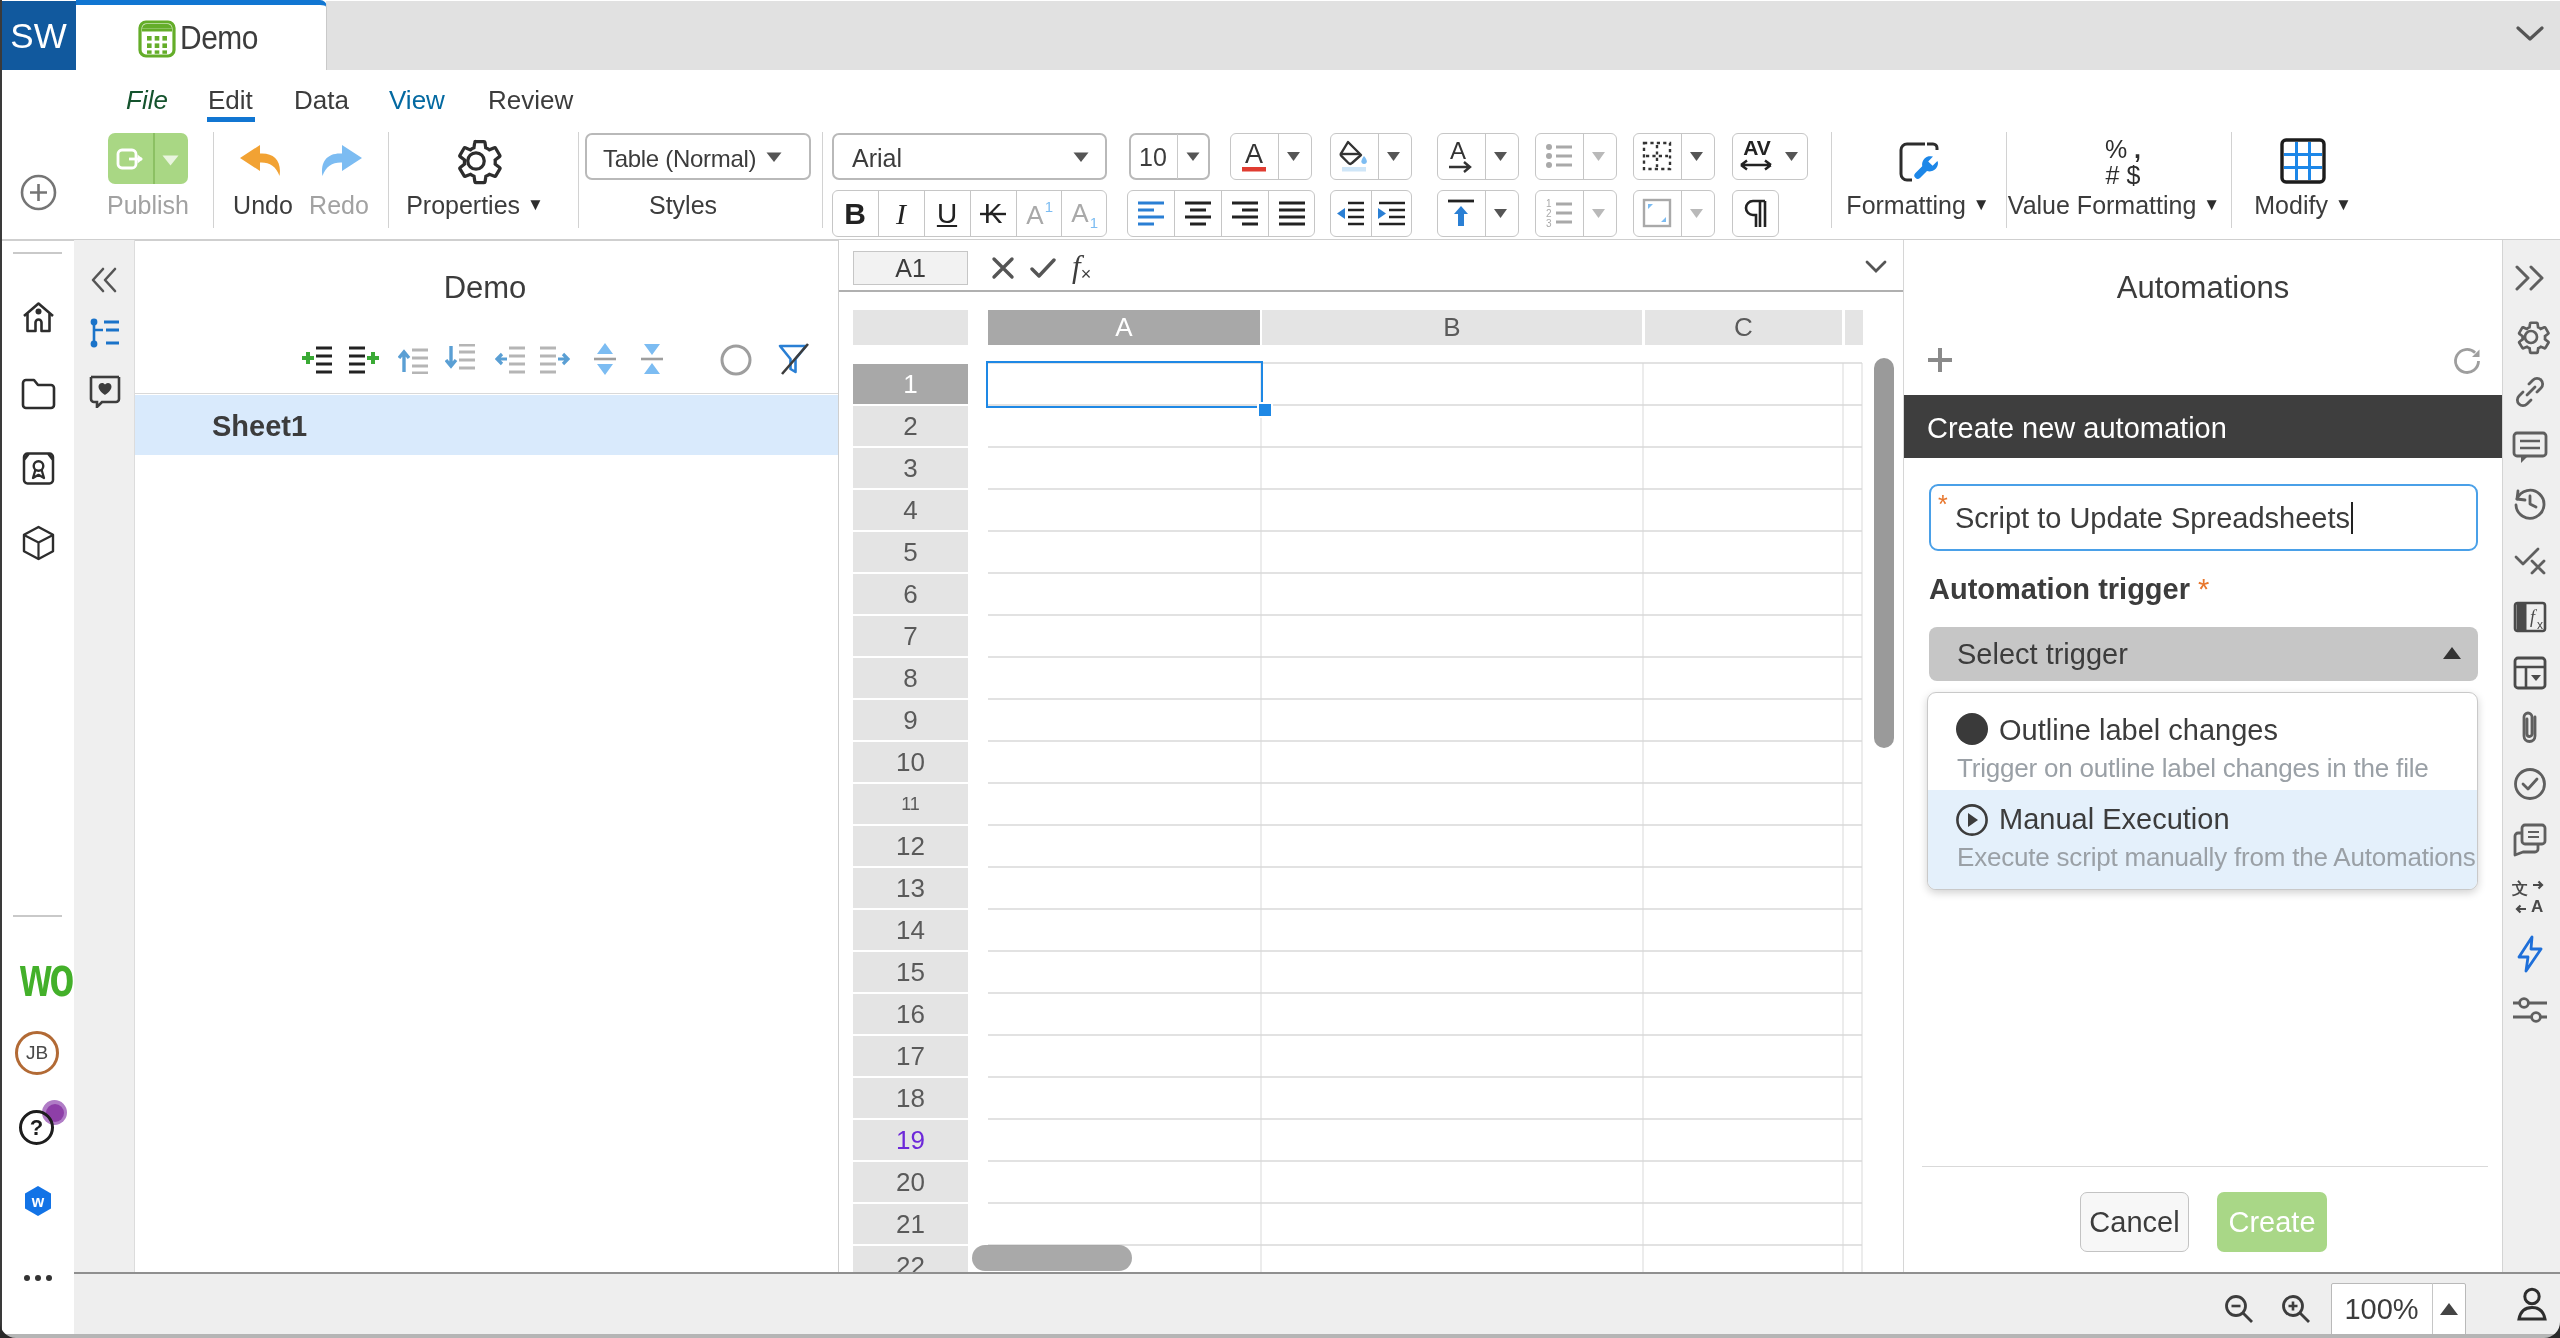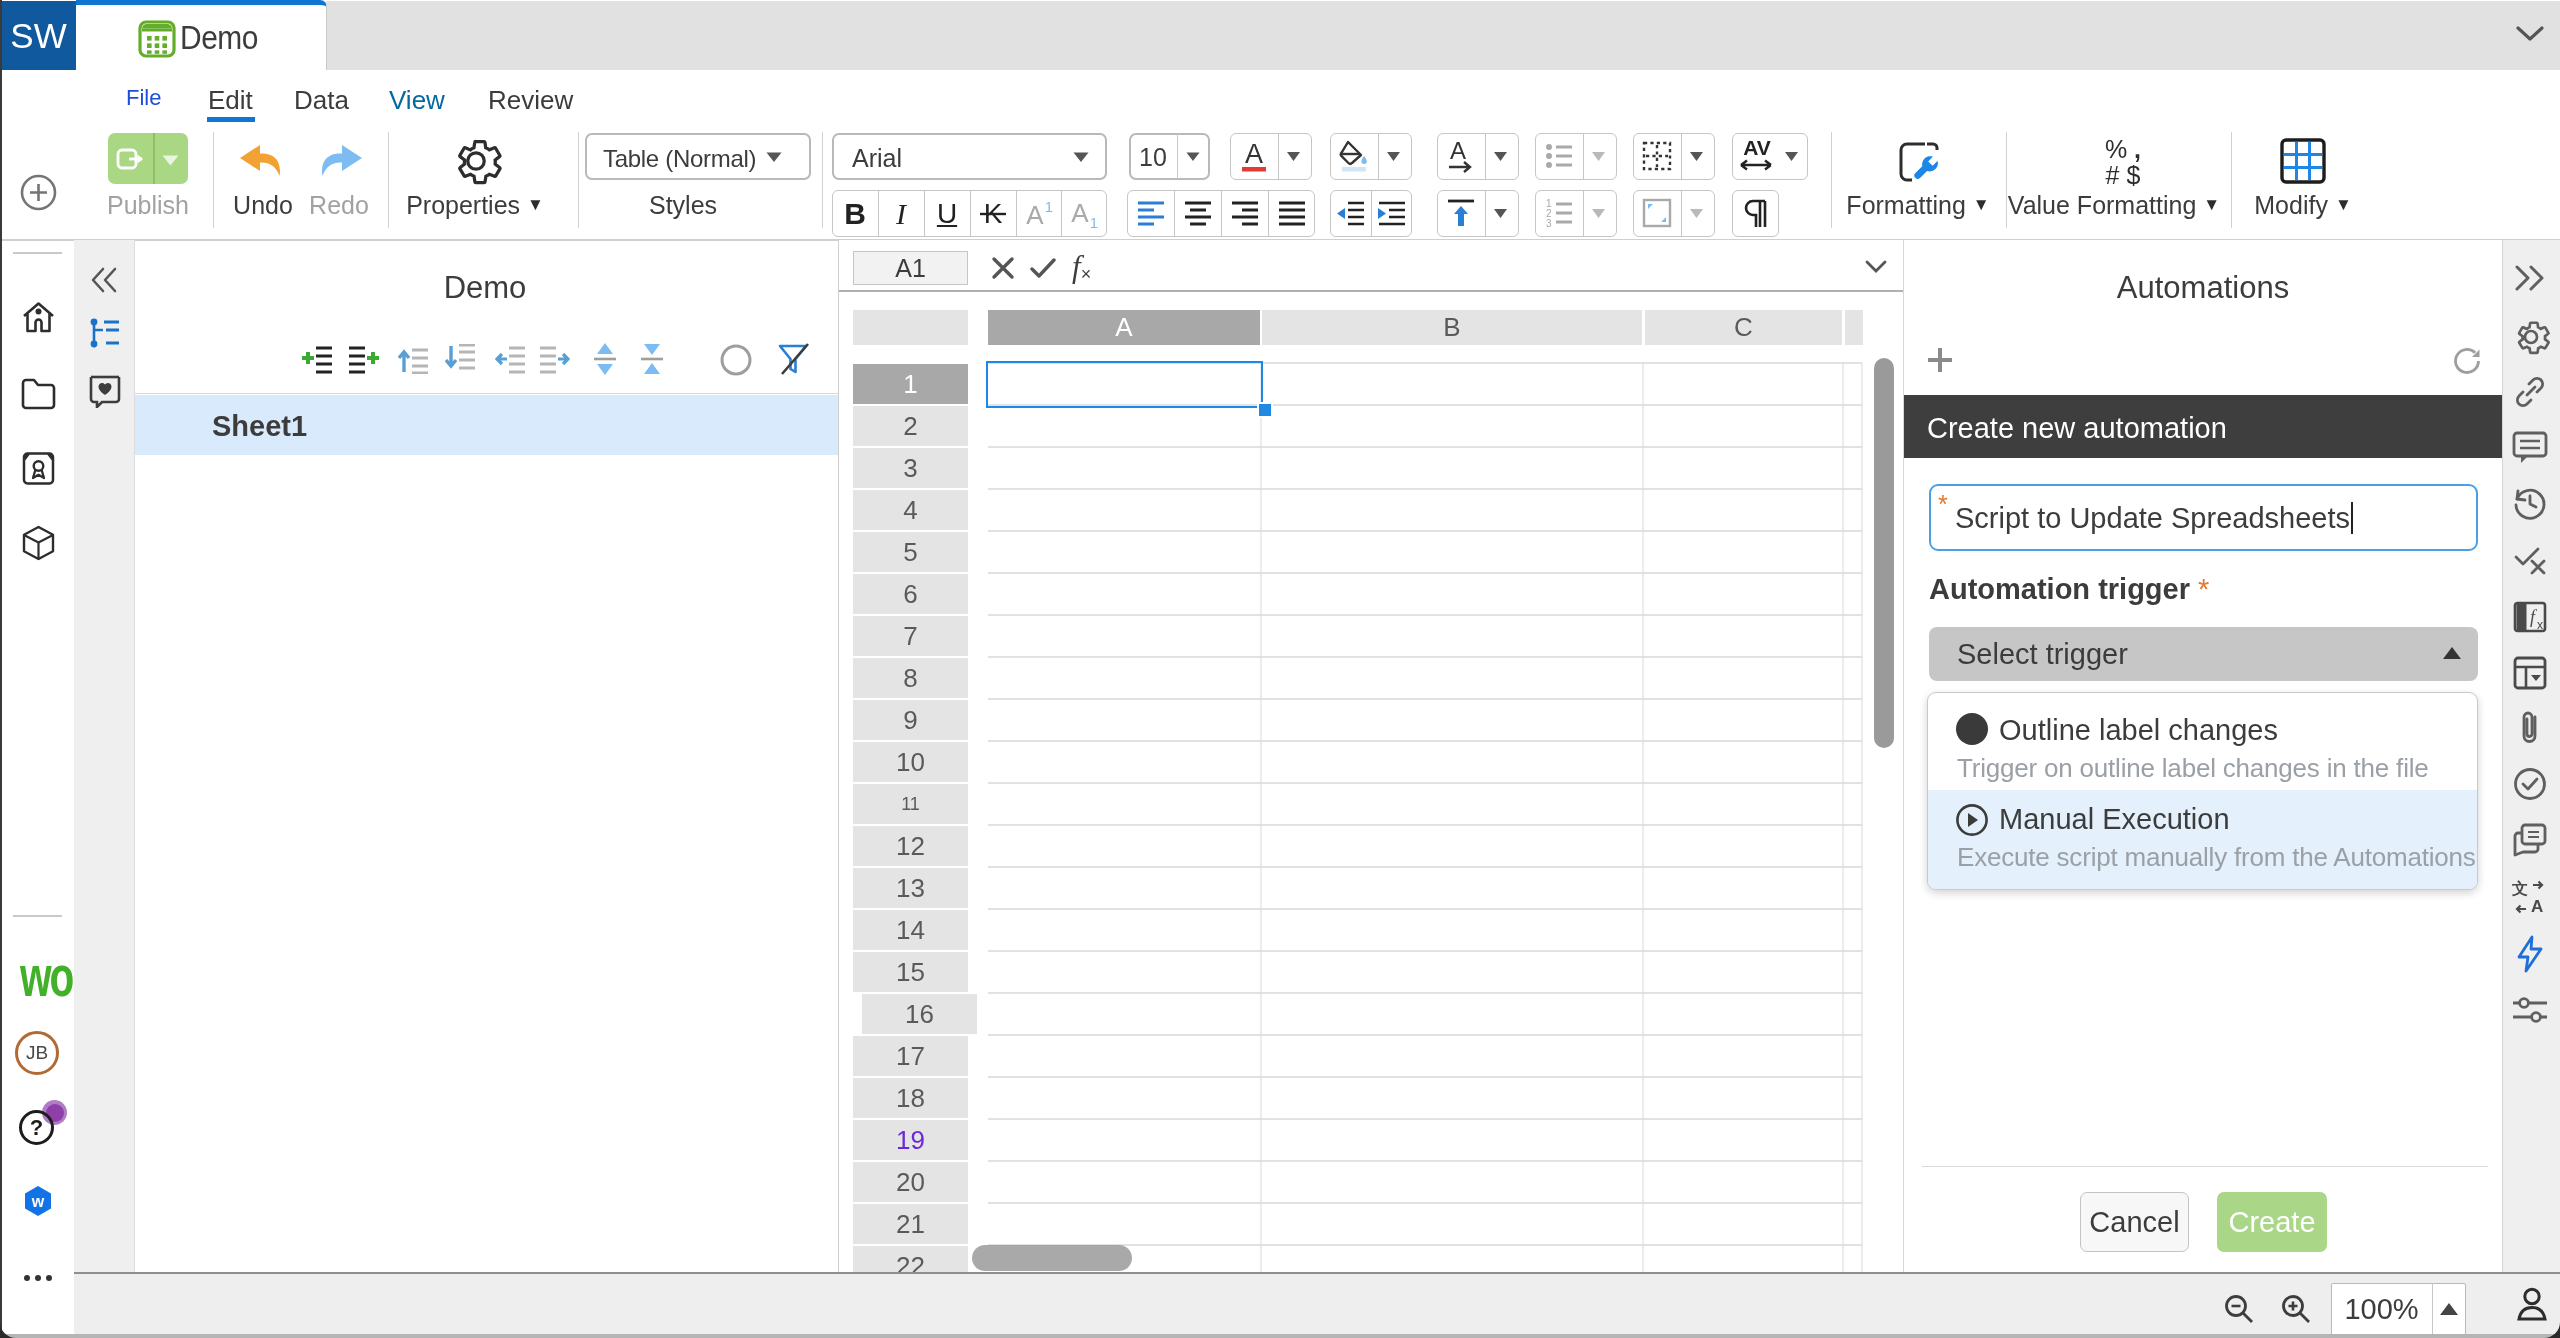--- a/index.html
+++ b/index.html
@@ -34,21 +34,21 @@
       </svg>
   </div>
   <div class="abs" style="left:180px;top:18px;font-size:34px;letter-spacing:-0.5px;color:#3c3c3c;transform:scaleX(.88);transform-origin:left top;">Demo</div>
   <div class="abs" style="left:2514px;top:24px;">
     <svg width="32" height="20" viewBox="0 0 32 20">
         <path d="M4 4l12 11L28 4" fill="none" stroke="#555" stroke-width="3.2" stroke-linecap="round" stroke-linejoin="round"></path>
       </svg>
   </div>
 
   <div class="abs" style="left:76px;top:70px;width:2484px;height:52px;background:#fff;"></div>
-  <div class="abs" style="left:126px;top:85px;font-size:22px;color:#1d4ed8;">File</div>
+  <div class="abs" style="left:126px;top:85px;font-size:26px;color:#14532d;font-style:italic;">File</div>
   <div class="abs" style="left:208px;top:85px;font-size:26px;color:#3c3c3c;">Edit</div>
   <div class="abs" style="left:207px;top:117px;width:48px;height:5px;background:#1176d2;"></div>
   <div class="abs" style="left:294px;top:85px;font-size:26px;color:#3c3c3c;">Data</div>
   <div class="abs" style="left:389px;top:85px;font-size:26px;color:#0369a1;">View</div>
   <div class="abs" style="left:488px;top:85px;font-size:26px;color:#3c3c3c;">Review</div>
 
   <div id="toolbar" class="abs" style="left:0;top:122px;width:2560px;height:117px;background:#fff;border-bottom:2px solid #cfcfcf;">
 
     <div class="abs" style="left:213px;top:10px;width:1px;height:96px;background:#d2d2d2;"></div>
     <div class="abs" style="left:388px;top:10px;width:1px;height:96px;background:#d2d2d2;"></div>
@@ -572,21 +572,21 @@
         <div class="abs ctr" style="left:14px;top:334px;width:115px;height:40px;background:#e4e4e4;color:#5a5a5a;font-size:26px;">6</div>
         <div class="abs ctr" style="left:14px;top:376px;width:115px;height:40px;background:#e4e4e4;color:#5a5a5a;font-size:26px;">7</div>
         <div class="abs ctr" style="left:14px;top:418px;width:115px;height:40px;background:#e4e4e4;color:#5a5a5a;font-size:26px;">8</div>
         <div class="abs ctr" style="left:14px;top:460px;width:115px;height:40px;background:#e4e4e4;color:#5a5a5a;font-size:26px;">9</div>
         <div class="abs ctr" style="left:14px;top:502px;width:115px;height:40px;background:#e4e4e4;color:#5a5a5a;font-size:26px;">10</div>
         <div class="abs ctr" style="left:14px;top:544px;width:115px;height:40px;background:#e4e4e4;color:#5a5a5a;font-size:18px;">11</div>
         <div class="abs ctr" style="left:14px;top:586px;width:115px;height:40px;background:#e4e4e4;color:#5a5a5a;font-size:26px;">12</div>
         <div class="abs ctr" style="left:14px;top:628px;width:115px;height:40px;background:#e4e4e4;color:#5a5a5a;font-size:26px;">13</div>
         <div class="abs ctr" style="left:14px;top:670px;width:115px;height:40px;background:#e4e4e4;color:#5a5a5a;font-size:26px;">14</div>
         <div class="abs ctr" style="left:14px;top:712px;width:115px;height:40px;background:#e4e4e4;color:#5a5a5a;font-size:26px;">15</div>
-        <div class="abs ctr" style="left:14px;top:754px;width:115px;height:40px;background:#e4e4e4;color:#5a5a5a;font-size:26px;margin-left:9px;">16</div>
+        <div class="abs ctr" style="left:14px;top:754px;width:115px;height:40px;background:#e4e4e4;color:#5a5a5a;font-size:26px;">16</div>
         <div class="abs ctr" style="left:14px;top:796px;width:115px;height:40px;background:#e4e4e4;color:#5a5a5a;font-size:26px;">17</div>
         <div class="abs ctr" style="left:14px;top:838px;width:115px;height:40px;background:#e4e4e4;color:#5a5a5a;font-size:26px;">18</div>
         <div class="abs ctr" style="left:14px;top:880px;width:115px;height:40px;background:#e4e4e4;color:#6d28d9;font-size:26px;">19</div>
         <div class="abs ctr" style="left:14px;top:922px;width:115px;height:40px;background:#e4e4e4;color:#5a5a5a;font-size:26px;">20</div>
         <div class="abs ctr" style="left:14px;top:964px;width:115px;height:40px;background:#e4e4e4;color:#5a5a5a;font-size:26px;">21</div>
         <div class="abs ctr" style="left:14px;top:1006px;width:115px;height:40px;background:#e4e4e4;color:#5a5a5a;font-size:26px;">22</div>
       </div>
 
     <div class="abs" style="left:147px;top:121px;width:277px;height:47px;border:2.6px solid #1e88e5;box-sizing:border-box;"></div>
     <div class="abs" style="left:418px;top:162px;width:12px;height:12px;background:#1e88e5;border:2px solid #fff;"></div>

